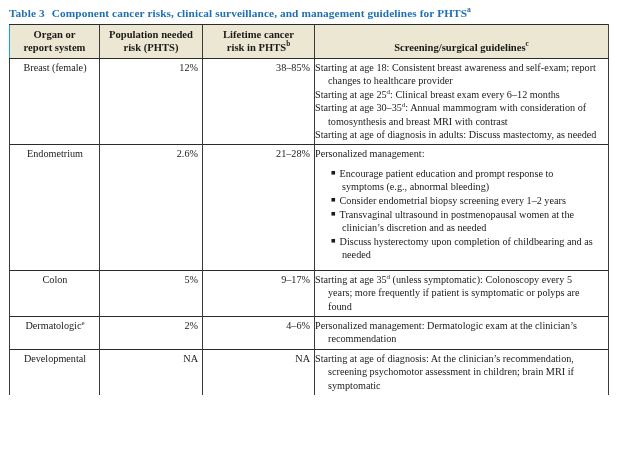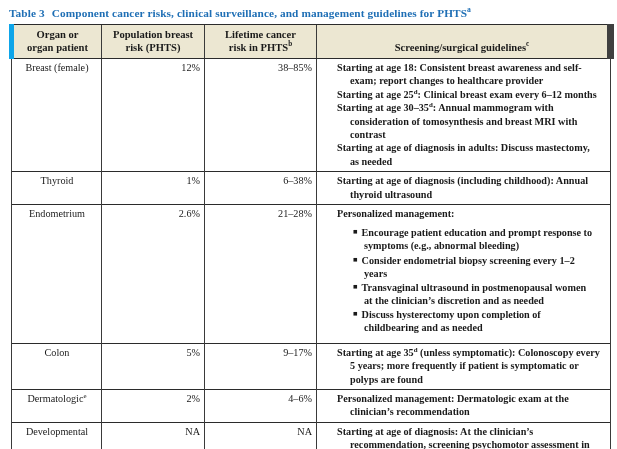--- a/index.html
+++ b/index.html
@@ -53,37 +53,37 @@
     font-weight: bold;
     font-size: 10.6px;
     line-height: 13px;
     text-align: center;
     vertical-align: bottom;
     padding: 3px 4px 4px 4px;
     border-left: 1px solid #3a3a3a;
     border-top: 1.6px solid #2b2b2b;
     border-bottom: 1.1px solid #2b2b2b;
   }
-  thead th.first { border-left: 5px solid #0ea5e9; margin-left: 16px; }
-  thead th.last { border-right: 7px solid #404040; }
+  thead th.first { border-left: 1px solid #0ea5e9; margin-left: 16px; }
+  thead th.last { border-right: 1px solid #404040; }
   thead th .hdr-line { display: block; }
 
   tbody td {
     border-left: 1px solid #3a3a3a;
     border-top: 1px solid #2b2b2b;
     vertical-align: top;
     padding: 2px 4px 3px 5px;
     line-height: 13.4px;
     font-size: 10.2px;
   }
   tbody tr:first-child td { border-top: none; }
   tbody td.last { border-right: 1px solid #3a3a3a; }
   tbody td.cell-organ { text-align: center; }
   tbody td.cell-num { text-align: right; }
-  tbody td.cell-guide { text-align: left; padding-left: 20px; padding-right: 10px; font-weight: bold; }
+  tbody td.cell-guide { text-align: left; padding-left: 0; padding-right: 10px; }
 
   .hang {
     padding-left: 13px;
     text-indent: -13px;
     margin: 0;
   }
   ul.bullets {
     list-style: none;
     margin: 5px;
     padding: 0 0 0 11px;
@@ -113,24 +113,24 @@
     <colgroup>
       <col class="c1">
         <col class="c2">
         <col class="c3">
         <col class="c4">
     </colgroup>
     <thead>
       <tr>
         <th class="first">
           <span class="hdr-line">Organ or</span>
-          <span class="hdr-line">organ patient</span>
+          <span class="hdr-line">report system</span>
         </th>
         <th>
-          <span class="hdr-line">Population breast</span>
+          <span class="hdr-line">Population needed</span>
           <span class="hdr-line">risk (PHTS)</span>
         </th>
         <th>
           <span class="hdr-line">Lifetime cancer</span>
           <span class="hdr-line"><span>risk in PHTS</span><sup>b</sup></span>
         </th>
         <th class="last">
           <span class="hdr-line"><span>Screening/surgical guidelines</span><sup>c</sup></span>
         </th>
       </tr>
@@ -138,28 +138,20 @@
     <tbody id="tbody">
         <tr>
           <td class="cell-organ">Breast (female)</td>
           <td class="cell-num">12%</td>
           <td class="cell-num">38–85%</td>
           <td class="cell-guide last">
             <div class="hang">Starting at age 18: Consistent breast awareness and self-exam; report changes to healthcare provider</div>
             <div class="hang">Starting at age 25<sup>d</sup>: Clinical breast exam every 6–12 months</div>
             <div class="hang">Starting at age 30–35<sup>d</sup>: Annual mammogram with consideration of tomosynthesis and breast MRI with contrast</div>
             <div class="hang">Starting at age of diagnosis in adults: Discuss mastectomy, as needed</div>
-          </td>
-        </tr>
-        <tr>
-          <td class="cell-organ">Thyroid</td>
-          <td class="cell-num">1%</td>
-          <td class="cell-num">6–38%</td>
-          <td class="cell-guide last">
-            <div class="hang">Starting at age of diagnosis (including childhood): Annual thyroid ultrasound</div>
           </td>
         </tr>
         <tr>
           <td class="cell-organ">Endometrium</td>
           <td class="cell-num">2.6%</td>
           <td class="cell-num">21–28%</td>
           <td class="cell-guide last">
             <div class="hang" style="text-indent: 0px; padding-left: 0px;">Personalized management:</div>
             <ul class="bullets">
               <li><span class="bull">■</span>Encourage patient education and prompt response to symptoms (e.g., abnormal bleeding)</li>

